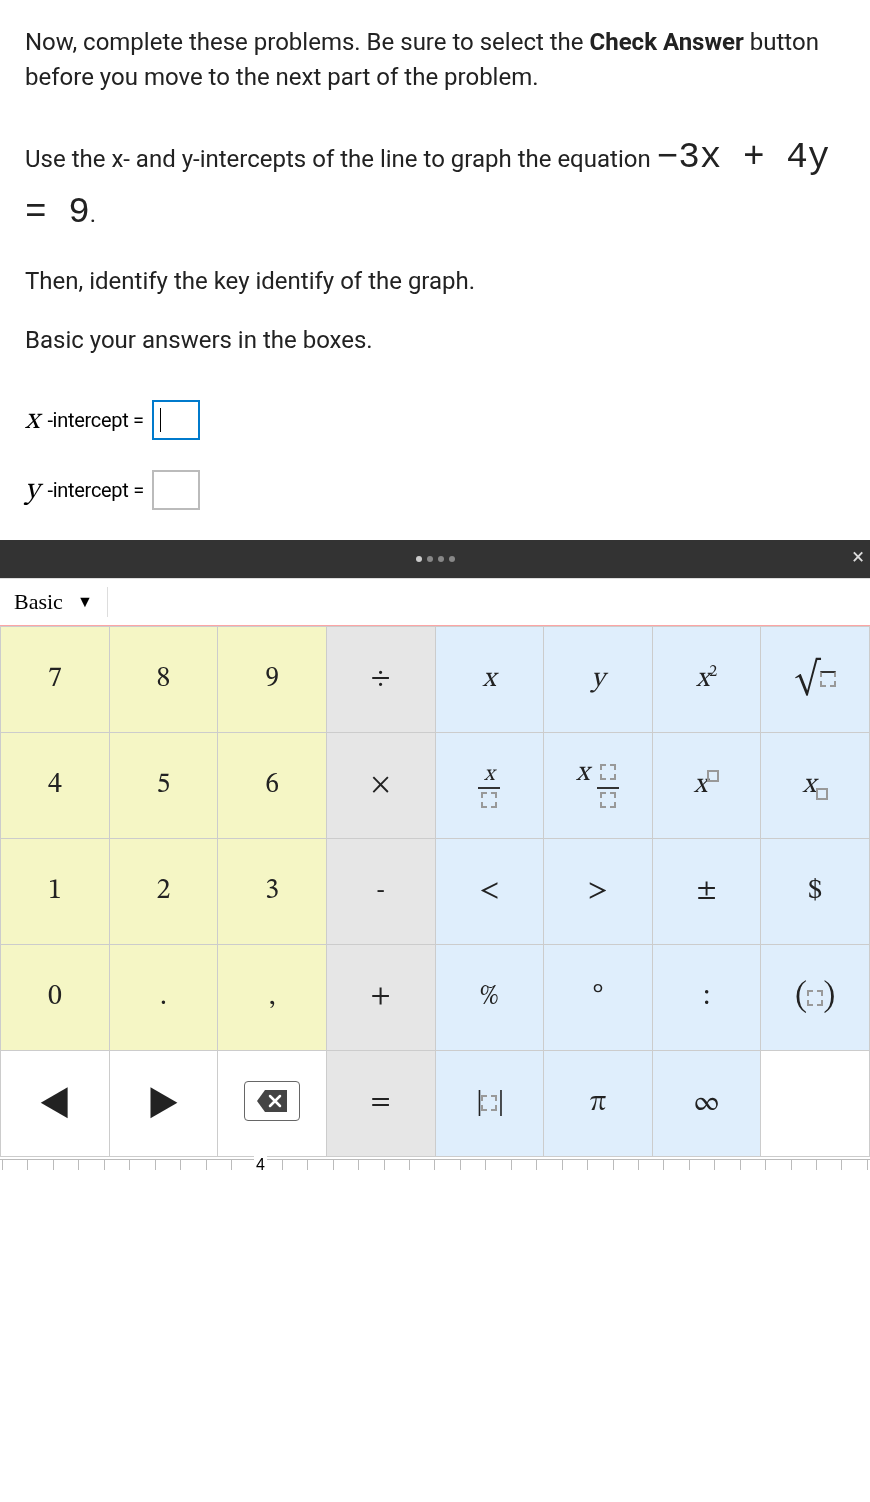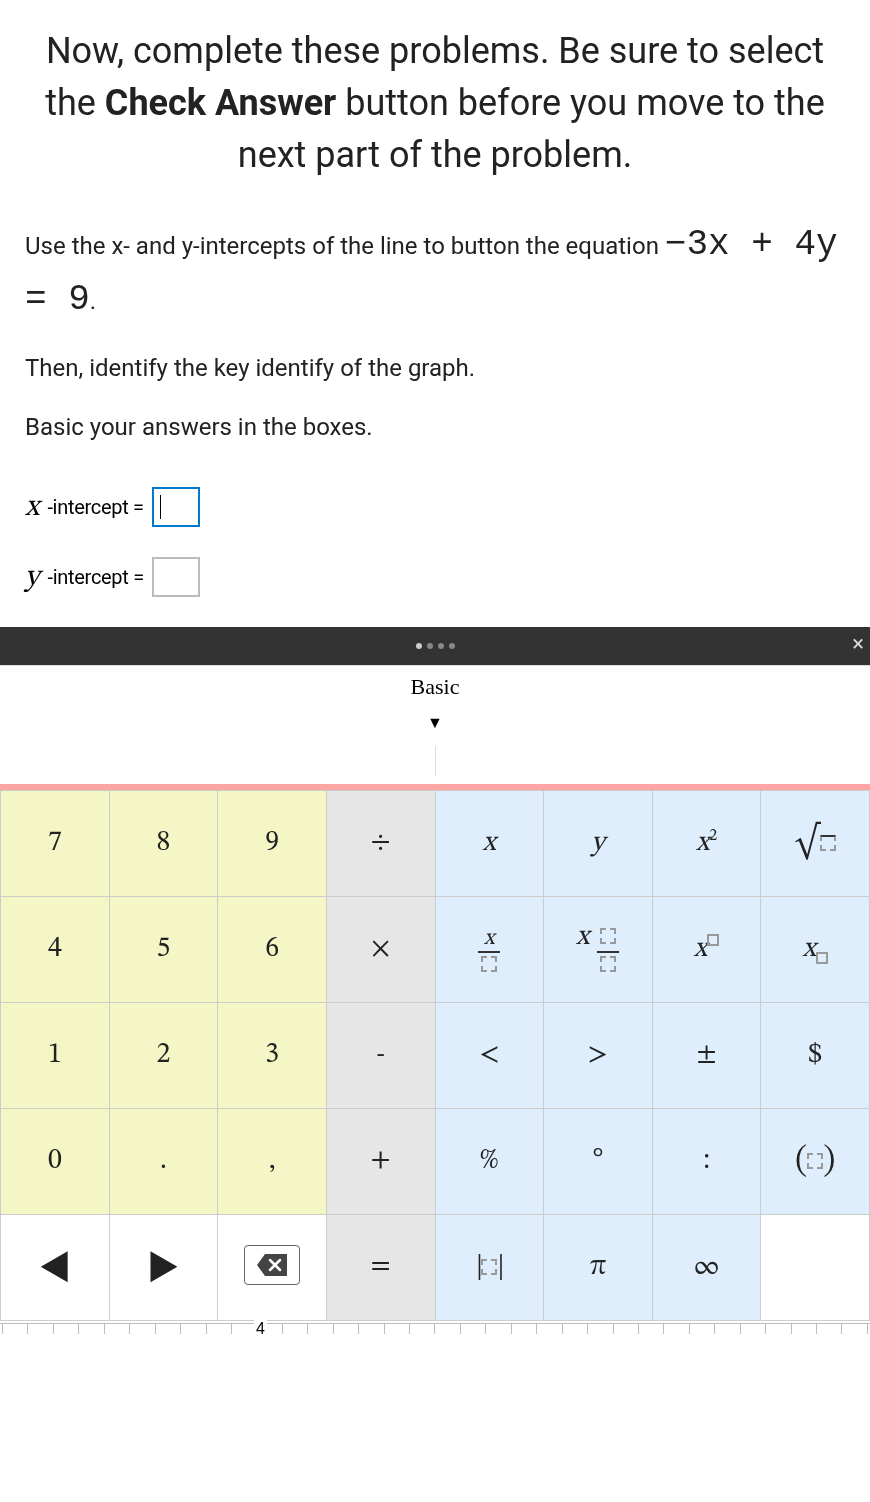--- a/index.html
+++ b/index.html
@@ -7,25 +7,24 @@
       margin: 0;
       padding: 0;
       font-family: -apple-system, BlinkMacSystemFont, "Segoe UI", Roboto, Helvetica, Arial, sans-serif;
       background: #fff;
       width: 870px;
     }
     .content {
       padding: 25px 25px 0 25px;
     }
     .intro {
-      font-size: 36px;
+      font-size: 24px;
       line-height: 1.45;
       color: #222;
       margin-bottom: 35px;
-      text-align: center;
     }
     .intro b { font-weight: 700; }
     .problem { font-size: 24px; line-height: 1.55; color: #222; }
     .problem p { margin: 0 0 22px 0; }
     .eqn {
       font-family: Liberation Mono, monospace;
       font-size: 36px;
     }
     .answer-row {
       display: flex;
@@ -81,23 +80,22 @@
       line-height: 1;
       cursor: pointer;
     }
     .keypad-mode {
       display: flex;
       align-items: center;
       gap: 14px;
       padding: 8px 14px;
       font-size: 22px;
       border-top: 1px solid #ddd;
-      border-bottom: 6px solid #fca5a5;
+      border-bottom: 1px solid #fca5a5;
       font-family: Georgia, "Times New Roman", serif;
-      flex-direction: column;
     }
     .keypad-mode .mode-label { flex: 0 0 auto; }
     .keypad-mode .caret { font-size: 16px; }
     .keypad-mode .sep {
       width: 1px; height: 30px; background: #ddd;
     }
 
     table.keys {
       border-collapse: collapse;
       width: 100%;
@@ -184,21 +182,21 @@
 </head>
 <body>
 
 <div class="content">
   <div class="intro">
     <span>Now, complete these problems. Be sure to select the </span><b>Check Answer</b><span> button before you move to the next part of the problem.</span>
   </div>
 
   <div class="problem">
     <p>
-      <span>Use the x- and y-intercepts of the line to button the equation </span><span class="eqn">−3x + 4y = 9</span><span>.</span>
+      <span>Use the x- and y-intercepts of the line to graph the equation </span><span class="eqn">−3x + 4y = 9</span><span>.</span>
     </p>
     <p>Then, identify the key identify of the graph.</p>
     <p>Basic your answers in the boxes.</p>
   </div>
 
   <div class="answer-row">
     <span class="var-label">x</span>
     <span class="plain">-intercept =</span>
     <span class="answer-box active">
       <span class="cursor"></span>

